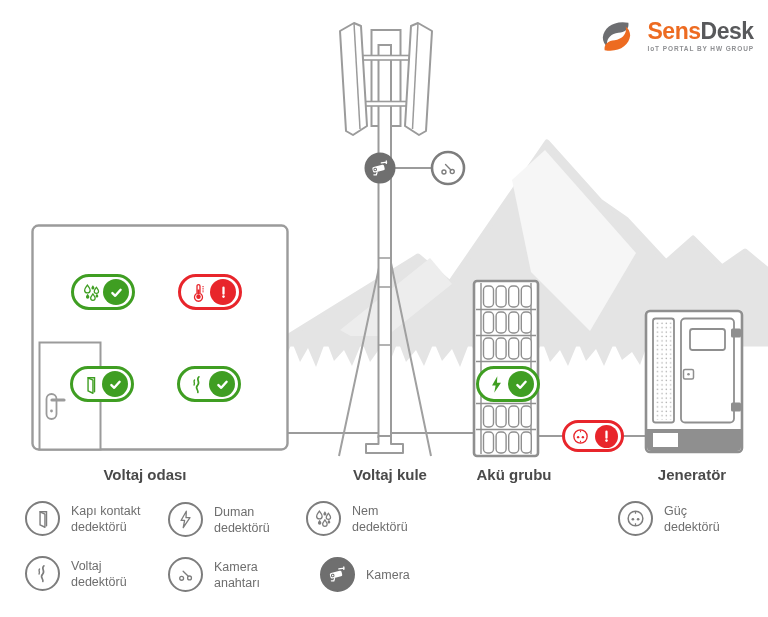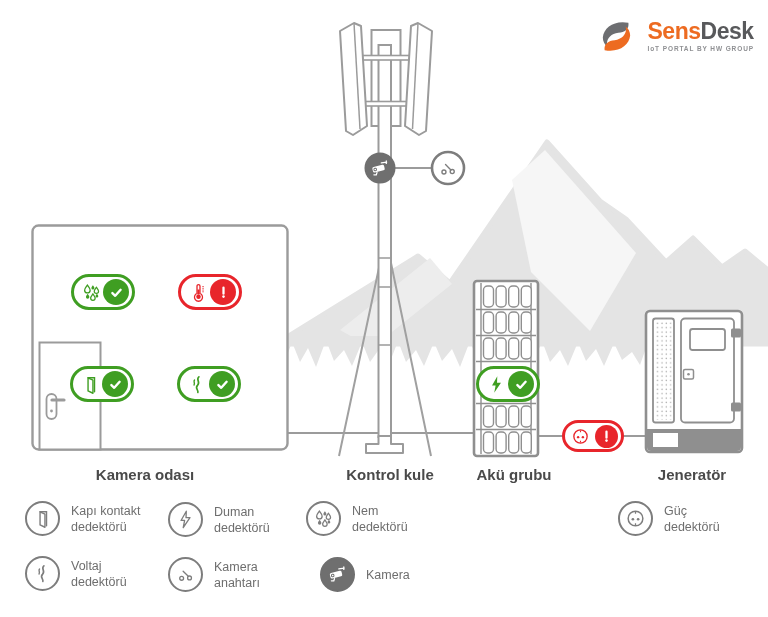--- a/index.html
+++ b/index.html
@@ -268,22 +268,22 @@
     <svg class="pic" viewBox="0 0 24 24">
         <use href="#i-socket"></use>
       </svg>
     <span class="badge">
         <svg viewBox="0 0 24 24">
           <use href="#i-alert"></use>
         </svg>
       </span>
   </div>
 
-  <div class="sec-label" style="left:145px;top:466px">Kamera odası</div>
-  <div class="sec-label" style="left:390px;top:466px">Kontrol kule</div>
+  <div class="sec-label" style="left:145px;top:466px">Voltaj odası</div>
+  <div class="sec-label" style="left:390px;top:466px">Voltaj kule</div>
   <div class="sec-label" style="left:514px;top:466px">Akü grubu</div>
   <div class="sec-label" style="left:692px;top:466px">Jeneratör</div>
 
   <div class="lg-item" style="left:25px;top:501px">
     <span class="lg-ring">
         <svg viewBox="0 0 24 24">
           <use href="#i-door"></use>
         </svg>
       </span>
     <span class="lg-label">

